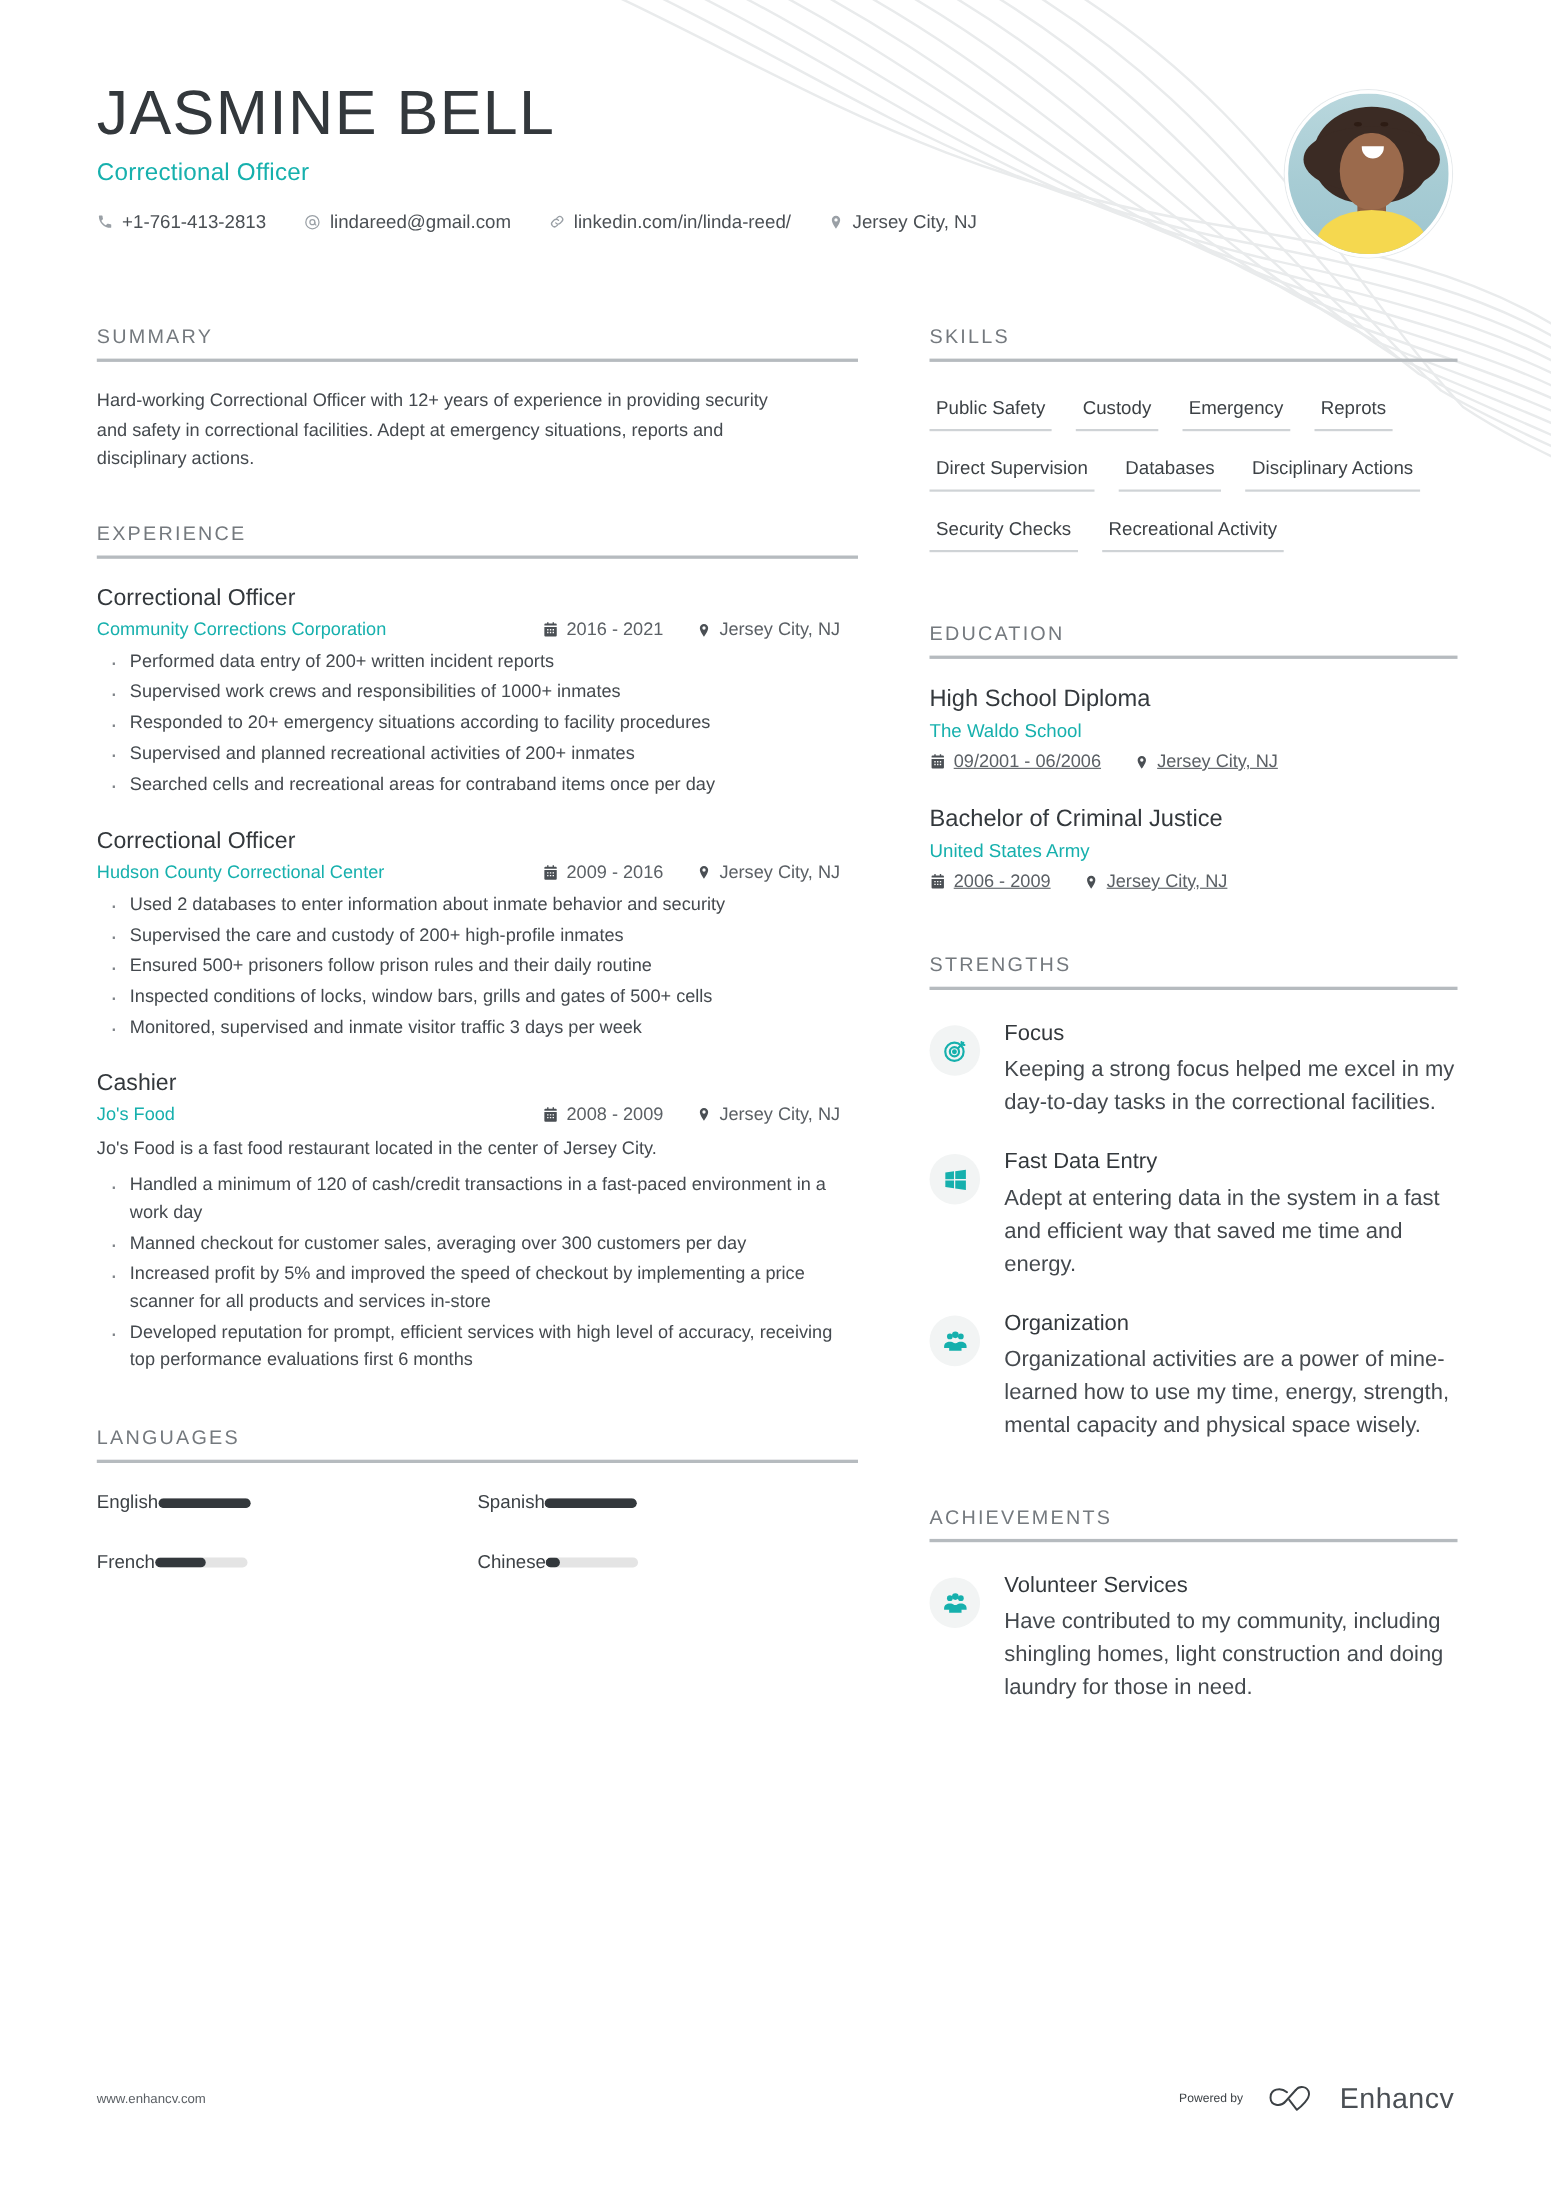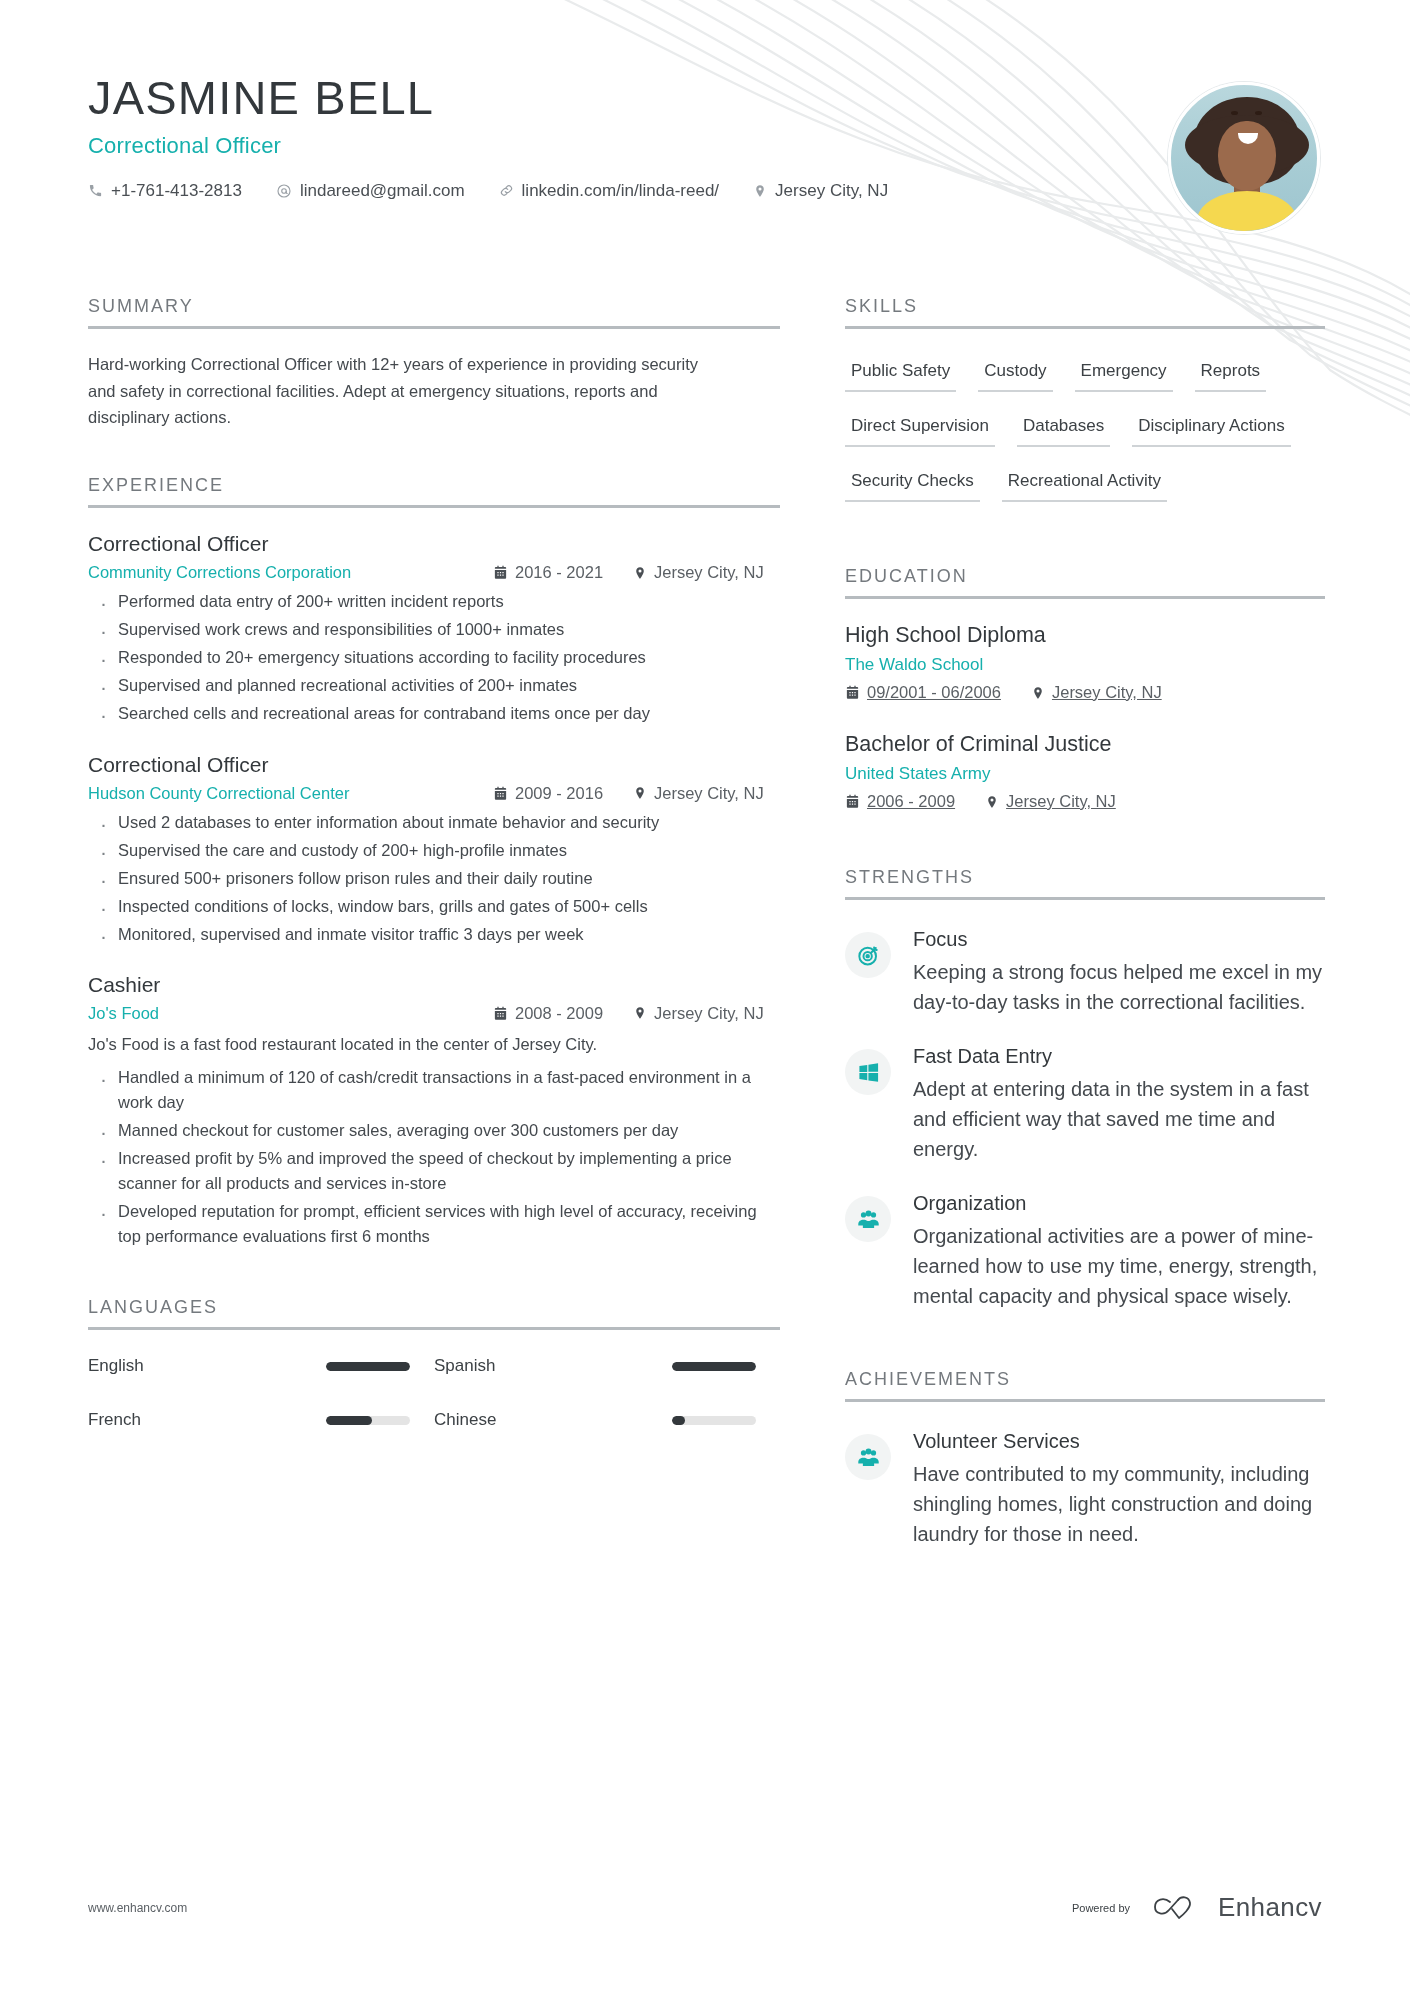--- a/index.html
+++ b/index.html
@@ -11,21 +11,21 @@
     -webkit-font-smoothing: antialiased;
   }
   .page { position: relative; width: 1410px; height: 1995px; overflow: hidden; background:#fff; }
 
   
   .waves { position: absolute; top: 0; right: 0; width: 1000px; height: 560px; pointer-events: none; }
 
   
   .header { position: absolute; left: 88px; top: 72px; width: 1240px; }
   .name {
-    font-size: 47px; font-weight: 400; letter-spacing: 1.2px;
+    font-size: 57px; font-weight: 400; letter-spacing: 1.2px;
     color: #33383c; line-height: 1.12;
   }
   .role { font-size: 22px; color: #16b0ad; margin-top: 8px; letter-spacing: .2px; }
   .contact { margin-top: 22px; display: flex; align-items: center; flex-wrap: wrap; gap: 0; font-size: 17px; color: #4a4f54; }
   .contact .item { display: inline-flex; align-items: center; margin-right: 34px; white-space: nowrap; }
   .contact .ico { color: #9aa0a6; margin-right: 8px; display: inline-flex; align-items: center; }
 
   
   .avatar {
     position: absolute; right: 90px; top: 82px;
@@ -71,21 +71,21 @@
   ul.bullets li {
     position: relative; padding-left: 30px; font-size: 16.5px; line-height: 1.52;
     color: #44494e; margin-bottom: 3px;
   }
   ul.bullets li:before {
     content: "\00B7"; position: absolute; left: 12px; top: -2px; font-size: 21px; color: #7d8287;
   }
 
   
   .lang-grid { margin-top: 26px; display: grid; grid-template-columns: 1fr 1fr; row-gap: 34px; }
-  .lang { display: flex; align-items: center; justify-content: space-between; padding-right: 24px; }
+  .lang { display: flex; align-items: center; justify-content: flex-start; padding-right: 24px; }
   .lang-name { font-size: 17px; color: #3c4145; }
   .bar { width: 84px; height: 9px; border-radius: 5px; background: #e4e4e4; overflow: hidden; }
   .bar > i { display: block; height: 100%; border-radius: 5px; background: #33383c; }
 
   
   .skills { margin-top: 24px; display: flex; flex-wrap: wrap; gap: 4px 22px; }
   .skill { font-size: 17px; color: #3c4145; padding: 8px 6px 9px; border-bottom: 2px solid #cfd3d6; margin-bottom: 12px; white-space: nowrap; }
 
   
   .edu { margin-top: 24px; }

